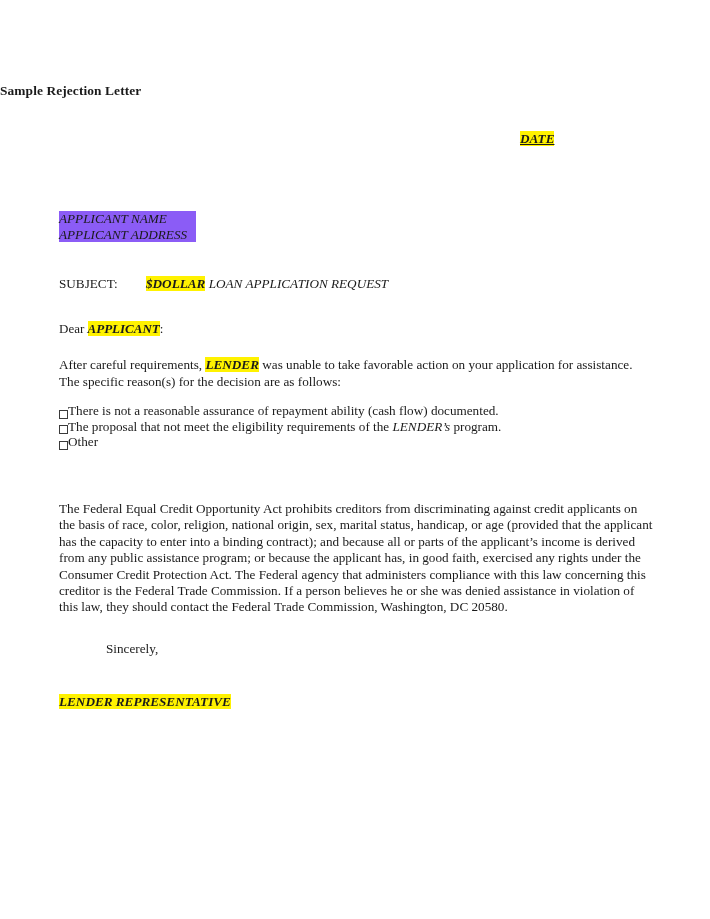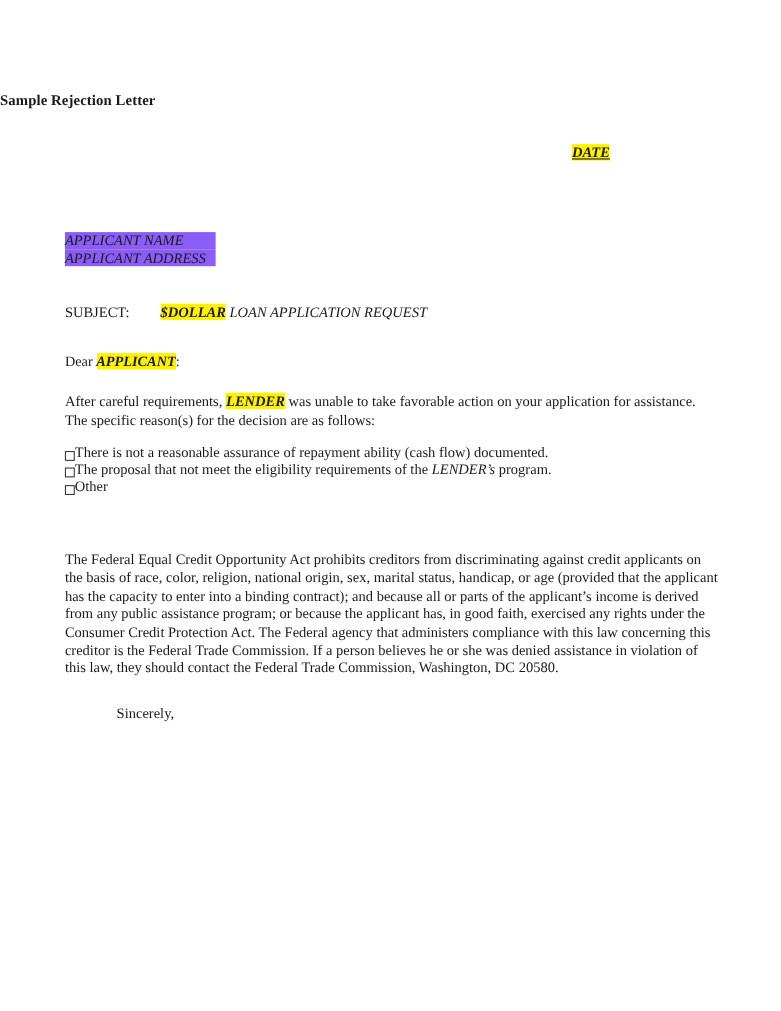--- a/index.html
+++ b/index.html
@@ -206,14 +206,17 @@
     <div class="reason-item">
       <span class="checkbox"></span>
       <span class="reason-label"><span>Other</span></span>
     </div>
   </div>
 
   <div class="legal-para">The Federal Equal Credit Opportunity Act prohibits creditors from discriminating against credit applicants on the basis of race, color, religion, national origin, sex, marital status, handicap, or age (provided that the applicant has the capacity to enter into a binding contract); and because all or parts of the applicant’s income is derived from any public assistance program; or because the applicant has, in good faith, exercised any rights under the Consumer Credit Protection Act.  The Federal agency that administers compliance with this law concerning this creditor is the Federal Trade Commission.  If a person believes he or she was denied assistance in violation of this law, they should contact the Federal Trade Commission, Washington, DC  20580.</div>
 
   <div class="closing">Sincerely,</div>
 
+  <div class="signature">
+    <span class="hl">LENDER REPRESENTATIVE</span>
+  </div>
 
 </div>
 
 </body></html>

